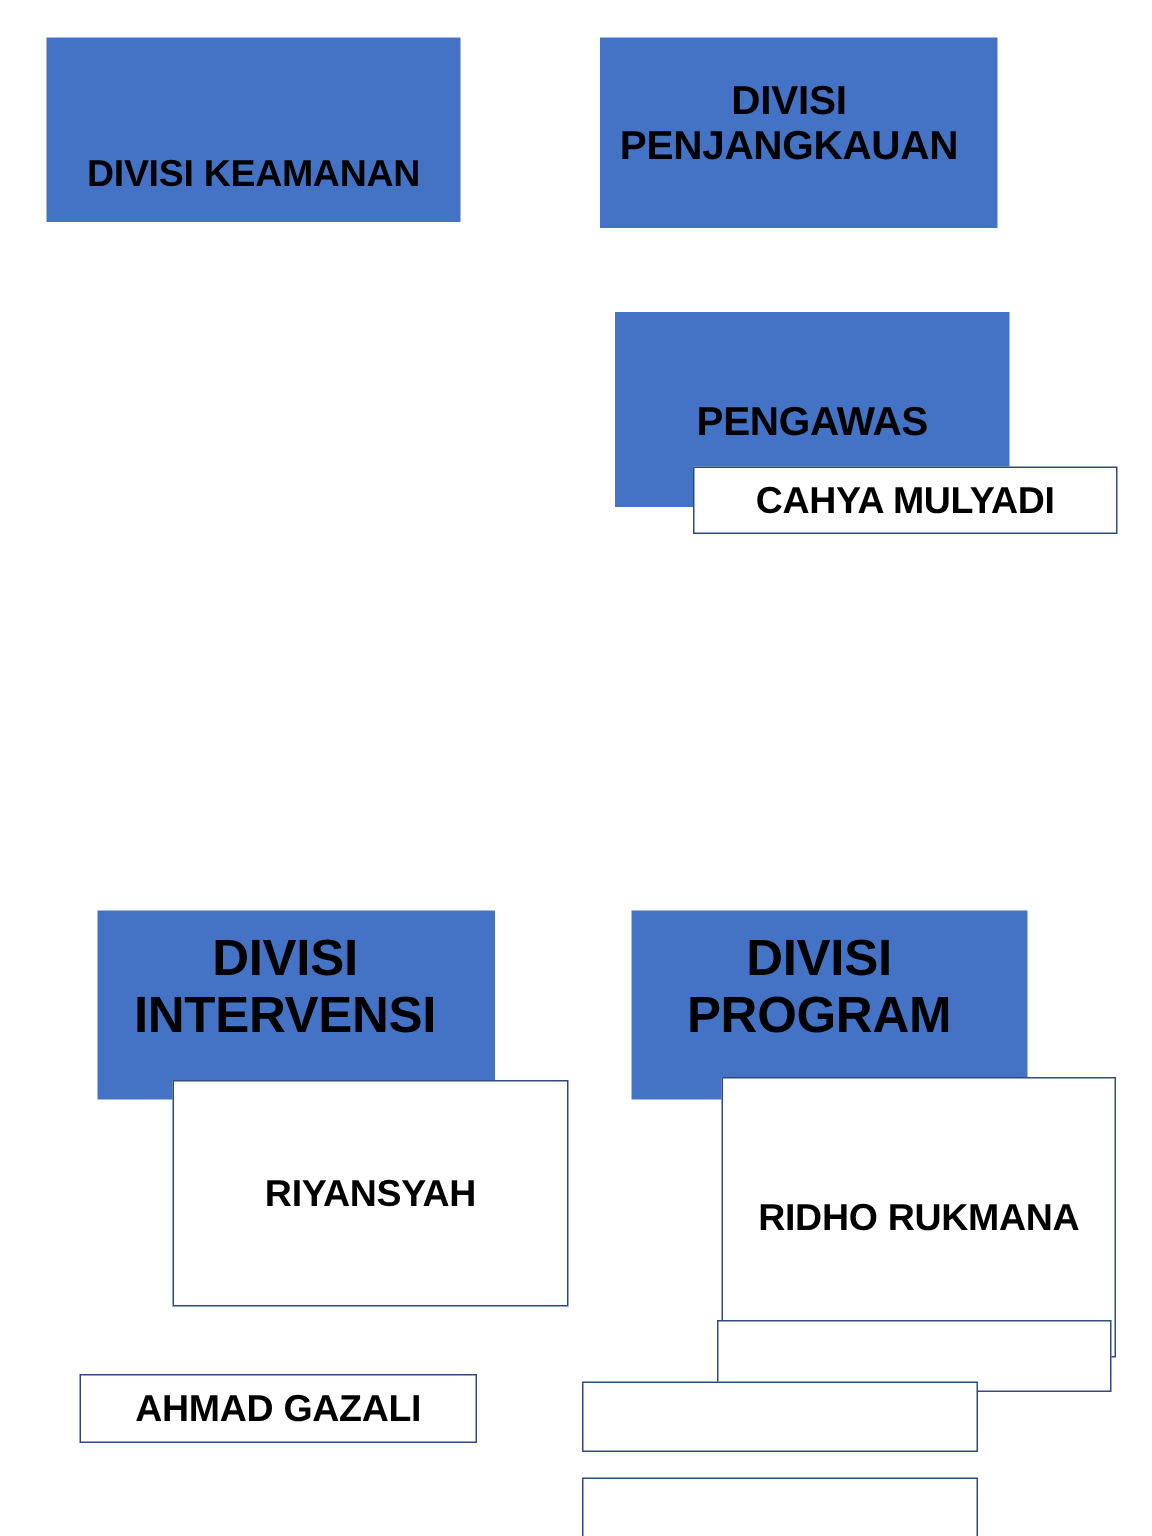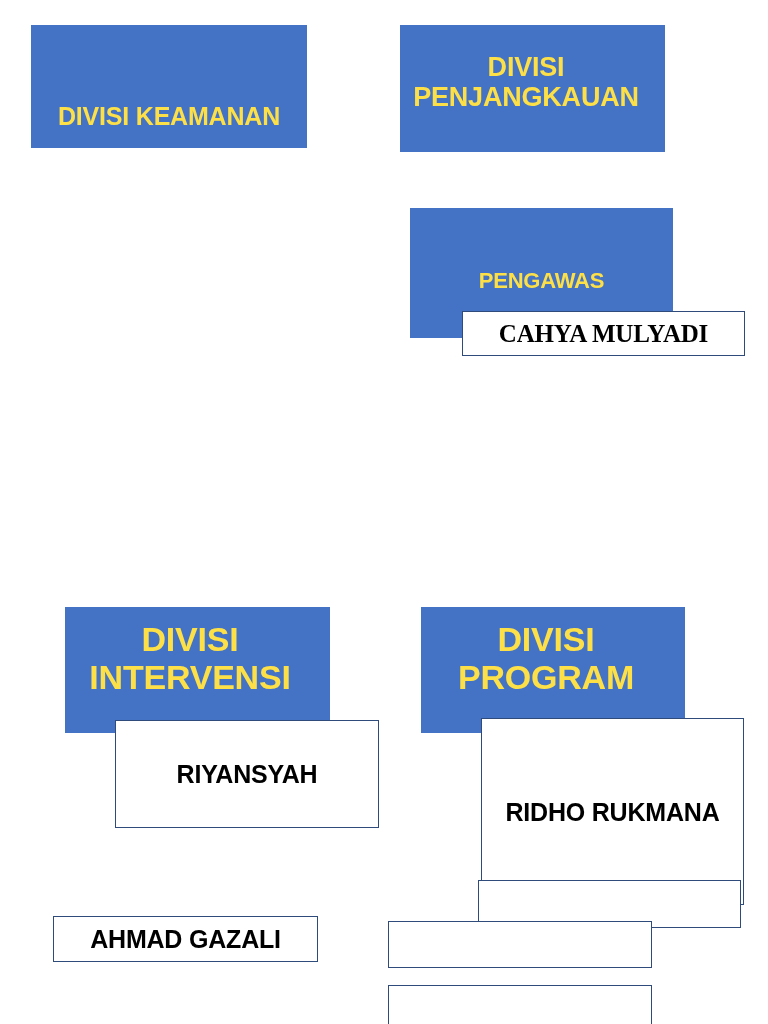--- a/index.html
+++ b/index.html
@@ -37,49 +37,49 @@
   .node-label {
     display: block;
     width: 100%;
     text-align: center;
     font-weight: bold;
     line-height: 1.12;
     white-space: pre-line;
     letter-spacing: -0.2px;
   }
   .node-blue .node-label {
-    color: #fde047;
+    color: #000000;
   }
   .node-white .node-label {
     color: #000000;
   }
 
   
   #n-divisi-keamanan   { left: 31px;  top: 25px;  width: 276px; height: 123px; align-items: flex-end; }
   #n-divisi-keamanan .node-label { font-size: 25px; padding-bottom: 18px; }
 
   #n-rudolof           { left: 101px; top: 107px; width: 247px; height: 345px; align-items: center; }
   #n-rudolof .node-label { font-size: 19px; }
 
   #n-divisi-penjangkauan { left: 400px; top: 25px; width: 265px; height: 127px; align-items: flex-start; }
   #n-divisi-penjangkauan .node-label { font-size: 27px; padding-top: 27px; width: 290px; margin-left: -13px; }
 
   #n-endi-fredico      { left: 462px; top: 124px; width: 283px; height: 48px; align-items: center; }
   #n-endi-fredico .node-label { font-size: 25px; }
 
   #n-pengawas          { left: 410px; top: 208px; width: 263px; height: 130px; align-items: center; }
-  #n-pengawas .node-label { font-size: 22px; padding-top: 16px; }
+  #n-pengawas .node-label { font-size: 27px; padding-top: 16px; }
 
   #n-cahya-mulyadi     { left: 462px; top: 311px; width: 283px; height: 45px; align-items: center; }
-  #n-cahya-mulyadi .node-label { font-size: 25px; font-family: Liberation Serif, serif; }
+  #n-cahya-mulyadi .node-label { font-size: 25px; }
 
   #n-divisi-intervensi { left: 65px;  top: 607px; width: 265px; height: 126px; align-items: flex-start; }
   #n-divisi-intervensi .node-label { font-size: 34px; padding-top: 13px; width: 294px; margin-left: -15px; }
 
-  #n-riyansyah         { left: 115px; top: 720px; width: 264px; height: 108px; align-items: center; }
+  #n-riyansyah         { left: 115px; top: 720px; width: 264px; height: 151px; align-items: center; }
   #n-riyansyah .node-label { font-size: 25px; }
 
   #n-ahmad-gazali      { left: 53px;  top: 916px; width: 265px; height: 46px; align-items: center; }
   #n-ahmad-gazali .node-label { font-size: 25px; }
 
   #n-divisi-program    { left: 421px; top: 607px; width: 264px; height: 126px; align-items: flex-start; }
   #n-divisi-program .node-label { font-size: 34px; padding-top: 13px; width: 292px; margin-left: -14px; }
 
   #n-ridho-rukmana     { left: 481px; top: 718px; width: 263px; height: 187px; align-items: center; }
   #n-ridho-rukmana .node-label { font-size: 25px; }

